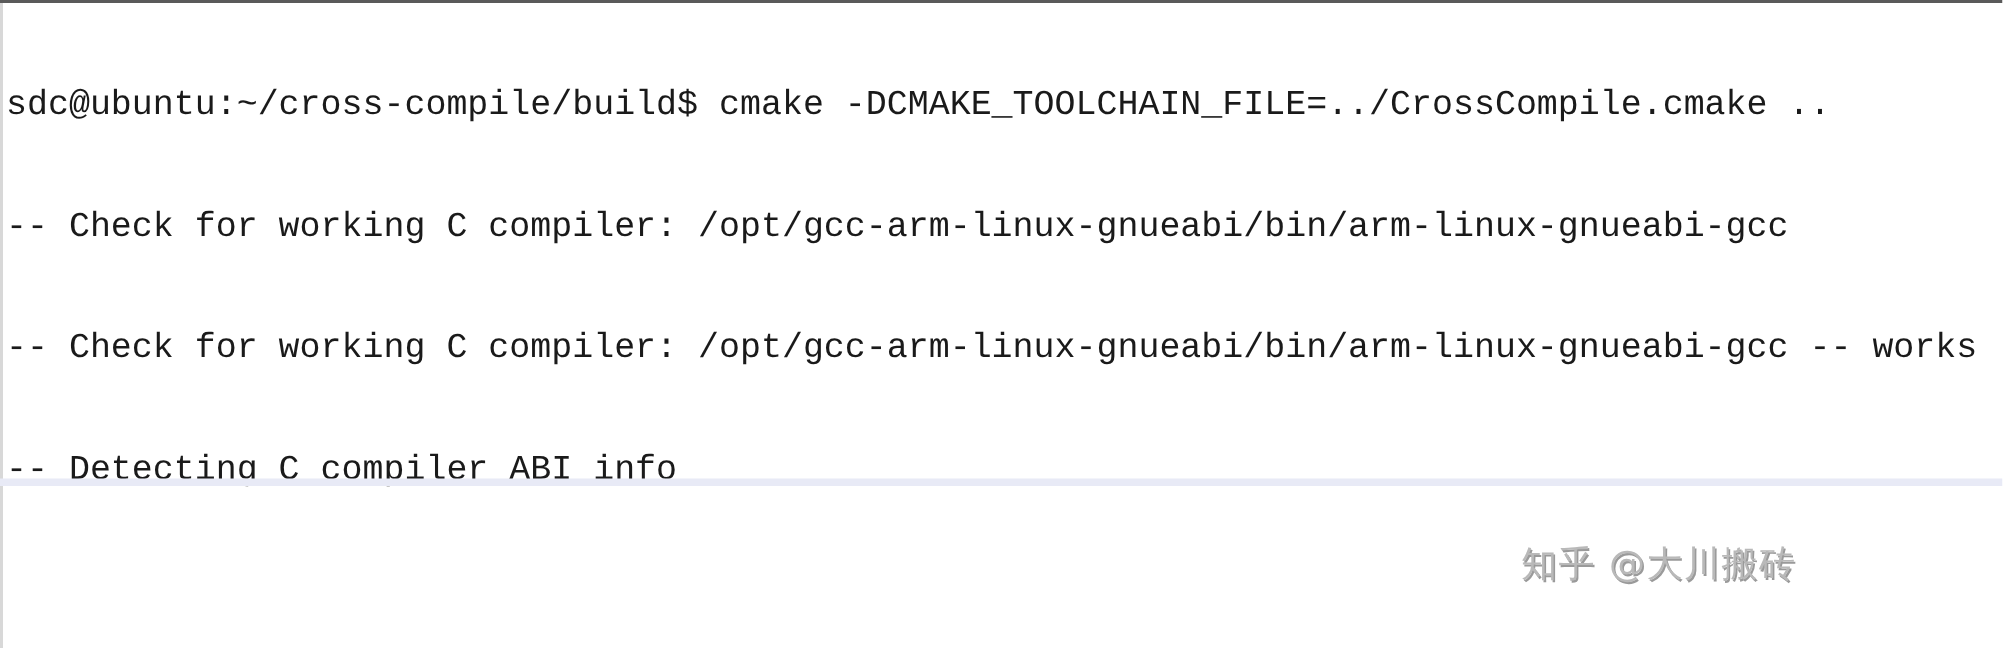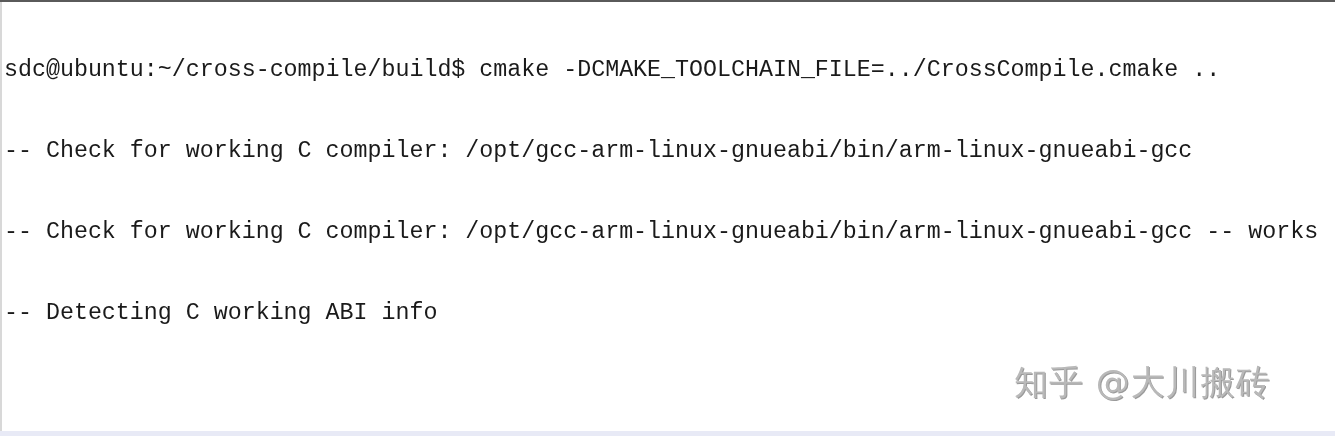--- a/index.html
+++ b/index.html
@@ -1,55 +1,55 @@
 <!DOCTYPE html>
 <html><head>
   <meta charset="utf-8">
   <style>
     html, body { margin: 0; padding: 0; }
     body {
       width: 1335px; height: 436px; overflow: hidden;
       background: #ffffff; position: relative;
     }
     .terminal {
-      position: absolute; left: 0; top: 0; width: 1335px; height: 436px;
+      position: absolute; left: 0; top: 0; width: 1335px; height: 324px;
       background: #ffffff;
       border-top: 2px solid #5a5a5a;
       box-sizing: border-box;
     }
     .left-edge {
       position: absolute; left: 0; top: 0; width: 2px; height: 430px; background: #d8d8d8;
     }
     .lines {
       position: absolute; left: 4px; top: 1px; margin: 0; padding: 0;
       font-family: "Liberation Mono", "DejaVu Sans Mono", monospace;
       font-size: 23.3px; line-height: 27px; color: #1a1a1a;
       white-space: pre; letter-spacing: 0;
     }
     .line { display: block; height: 27px; }
     .bottom-strip {
       position: absolute; left: 0; bottom: 0; width: 1335px; height: 5px; background: #e8eaf6;
     }
     .watermark {
       position: absolute; left: 1014px; top: 358px;
-      font-family: "DejaVu Sans", sans-serif; font-size: 34px; color: #b9b9b9;
+      font-family: "DejaVu Sans", sans-serif; font-size: 24px; color: #b9b9b9;
       letter-spacing: 1px; white-space: nowrap;
       text-shadow: 1px 1px 0 #9a9a9a;
     }
   </style>
 </head>
 <body>
 
 <div class="terminal">
   <div class="left-edge"></div>
   <div class="lines">
     <span class="line">sdc@ubuntu:~/cross-compile/build$ cmake -DCMAKE_TOOLCHAIN_FILE=../CrossCompile.cmake ..</span>
     <span class="line">-- Check for working C compiler: /opt/gcc-arm-linux-gnueabi/bin/arm-linux-gnueabi-gcc</span>
     <span class="line">-- Check for working C compiler: /opt/gcc-arm-linux-gnueabi/bin/arm-linux-gnueabi-gcc -- works</span>
-    <span class="line">-- Detecting C working ABI info</span>
+    <span class="line">-- Detecting C compiler ABI info</span>
     
     
     
     
     
     
     
     
     
     

